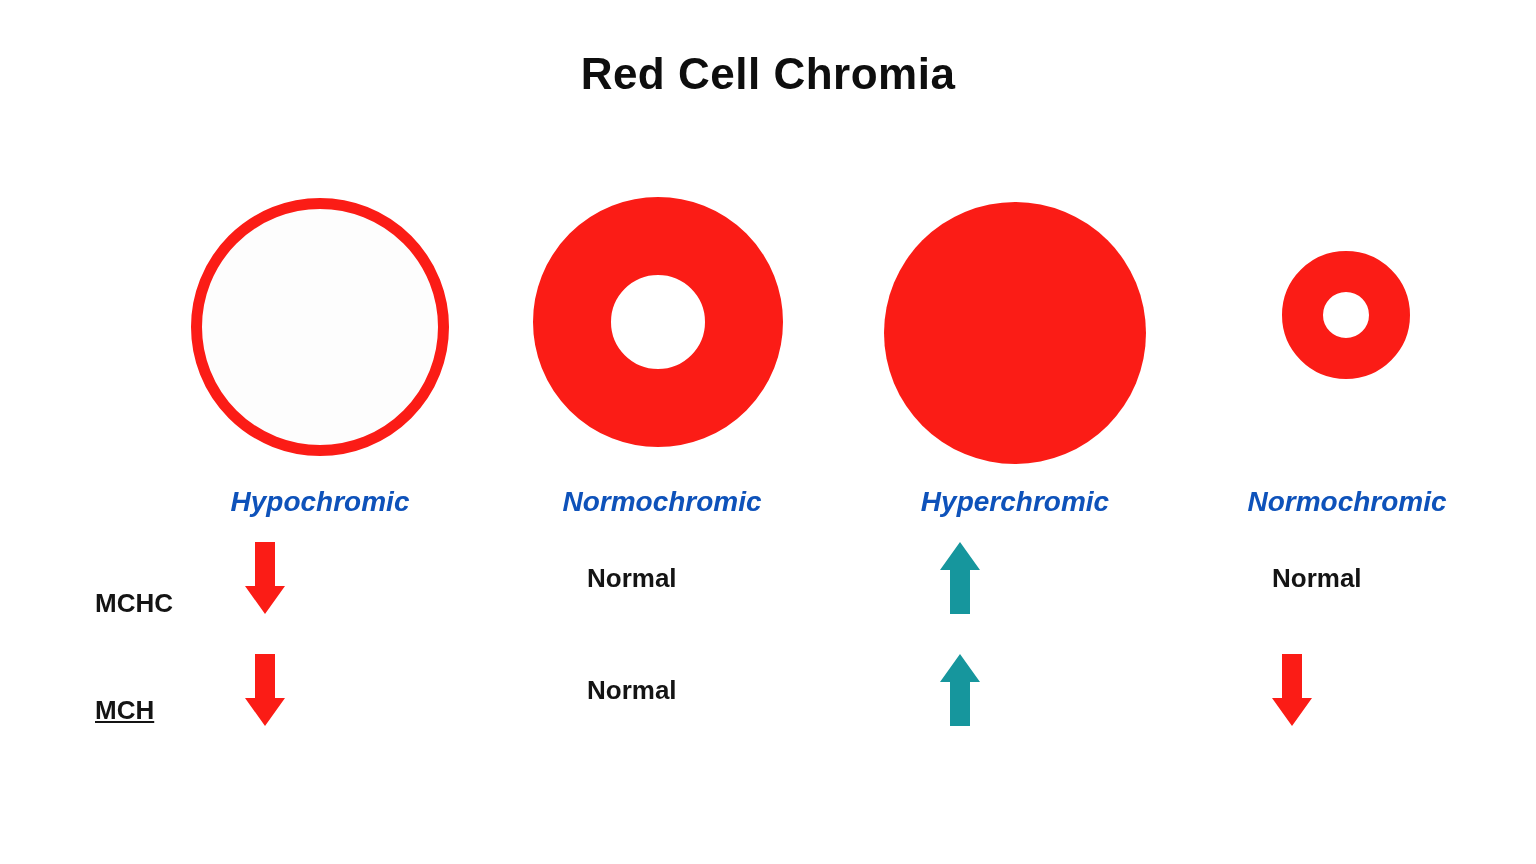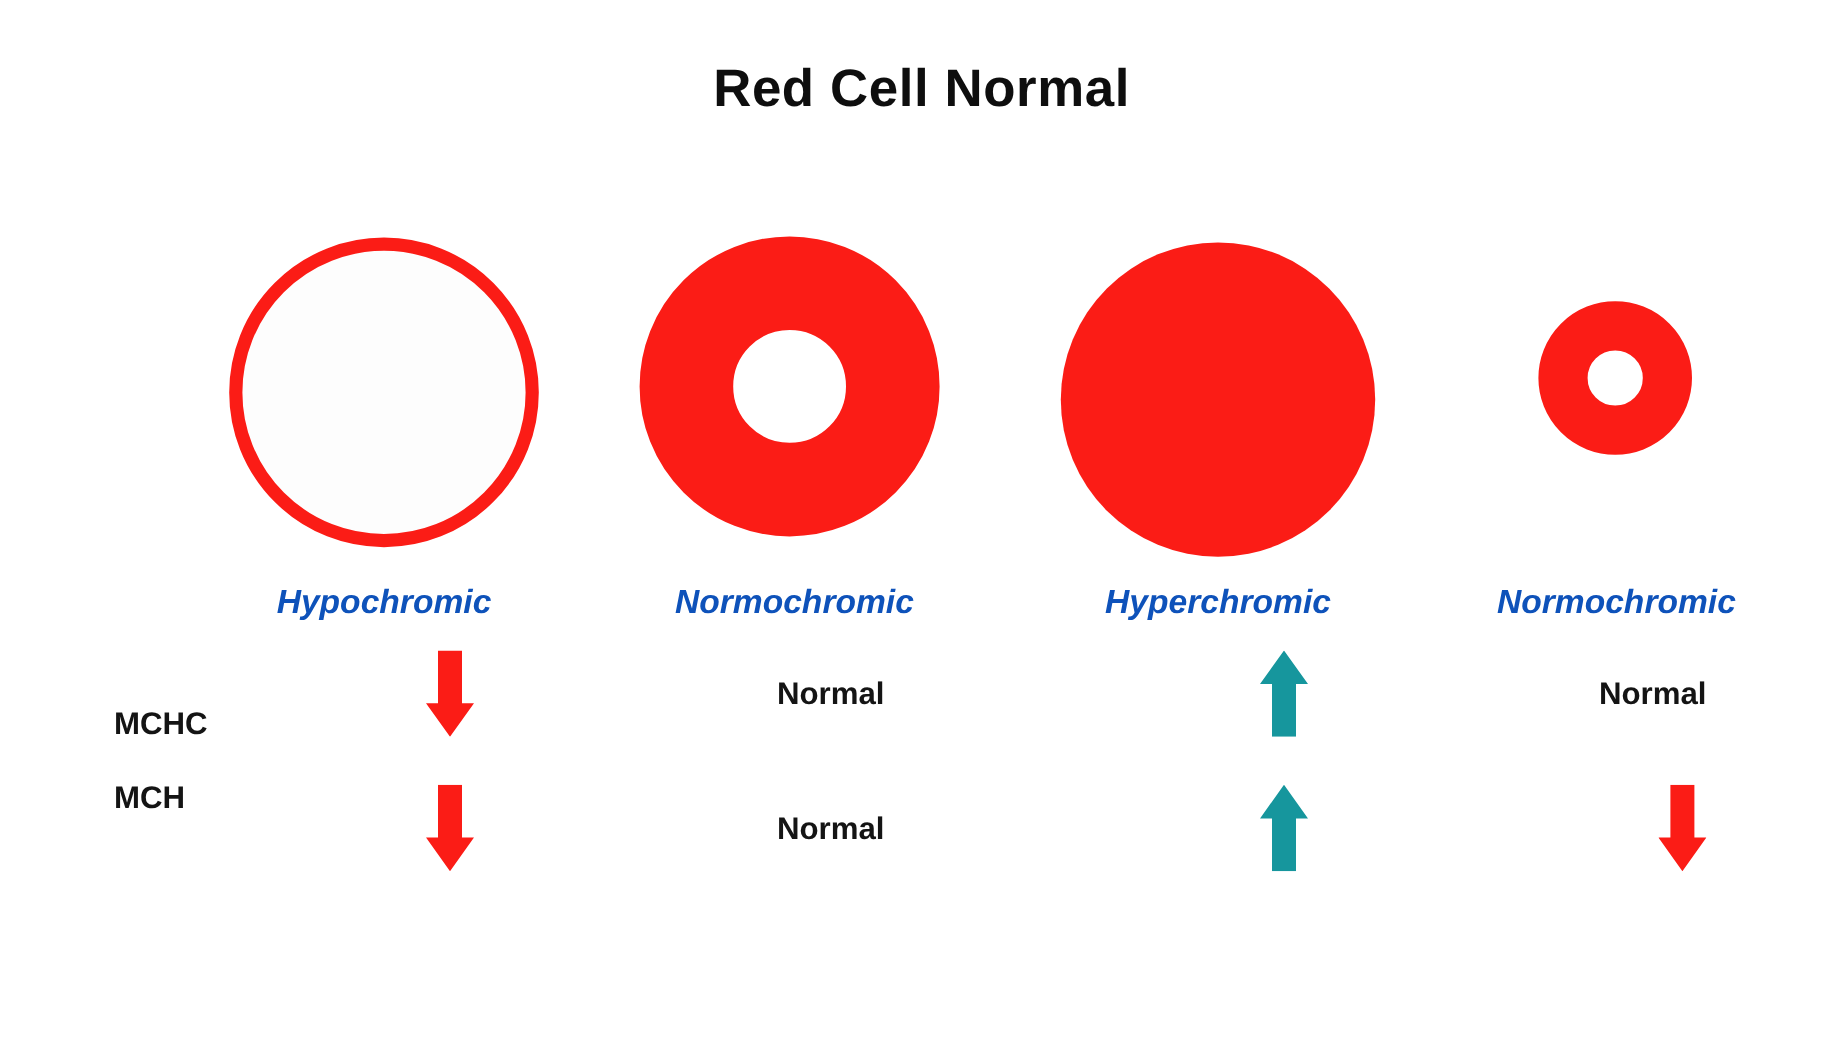--- a/index.html
+++ b/index.html
@@ -72,28 +72,28 @@
   .col-label.c3 { left: 855px; text-align: center; }
   .col-label.c4 { left: 1187px; }
   .row-label {
     position: absolute;
     left: 95px;
     font-size: 26px;
     font-weight: bold;
     color: var(--ink);
   }
   .row-label.mchc { top: 588px; }
-  .row-label.mch  { top: 649px; }
+  .row-label.mch  { top: 695px; text-decoration: underline; }
   .indicator {
     position: absolute;
     width: 150px;
     height: 72px;
     display: flex;
     align-items: center;
-    justify-content: flex-end;
+    justify-content: flex-start;
   }
   .indicator.r1 { top: 542px; }
   .indicator.r2 { top: 654px; }
   .indicator.c1 { left: 245px; }
   .indicator.c2 { left: 587px; }
   .indicator.c3 { left: 940px; }
   .indicator.c4 { left: 1272px; }
   .normal-text {
     font-size: 26px;
     font-weight: bold;
@@ -106,21 +106,21 @@
     font-size: 27px;
     font-style: italic;
     color: #191919;
   }
 </style>
 </head>
 <body>
 
 <div class="canvas">
 
-  <div class="title">Red Cell Normal</div>
+  <div class="title">Red Cell Chromia</div>
 
   <div class="cell cell-thin-ring"></div>
   <div class="cell cell-thick-donut"></div>
   <div class="cell cell-solid-disc"></div>
   <div class="cell cell-small-donut"></div>
 
   <div class="col-label c1">Hypochromic</div>
   <div class="col-label c2">Normochromic</div>
   <div class="col-label c3">Hyperchromic</div>
   <div class="col-label c4">Normochromic</div>

